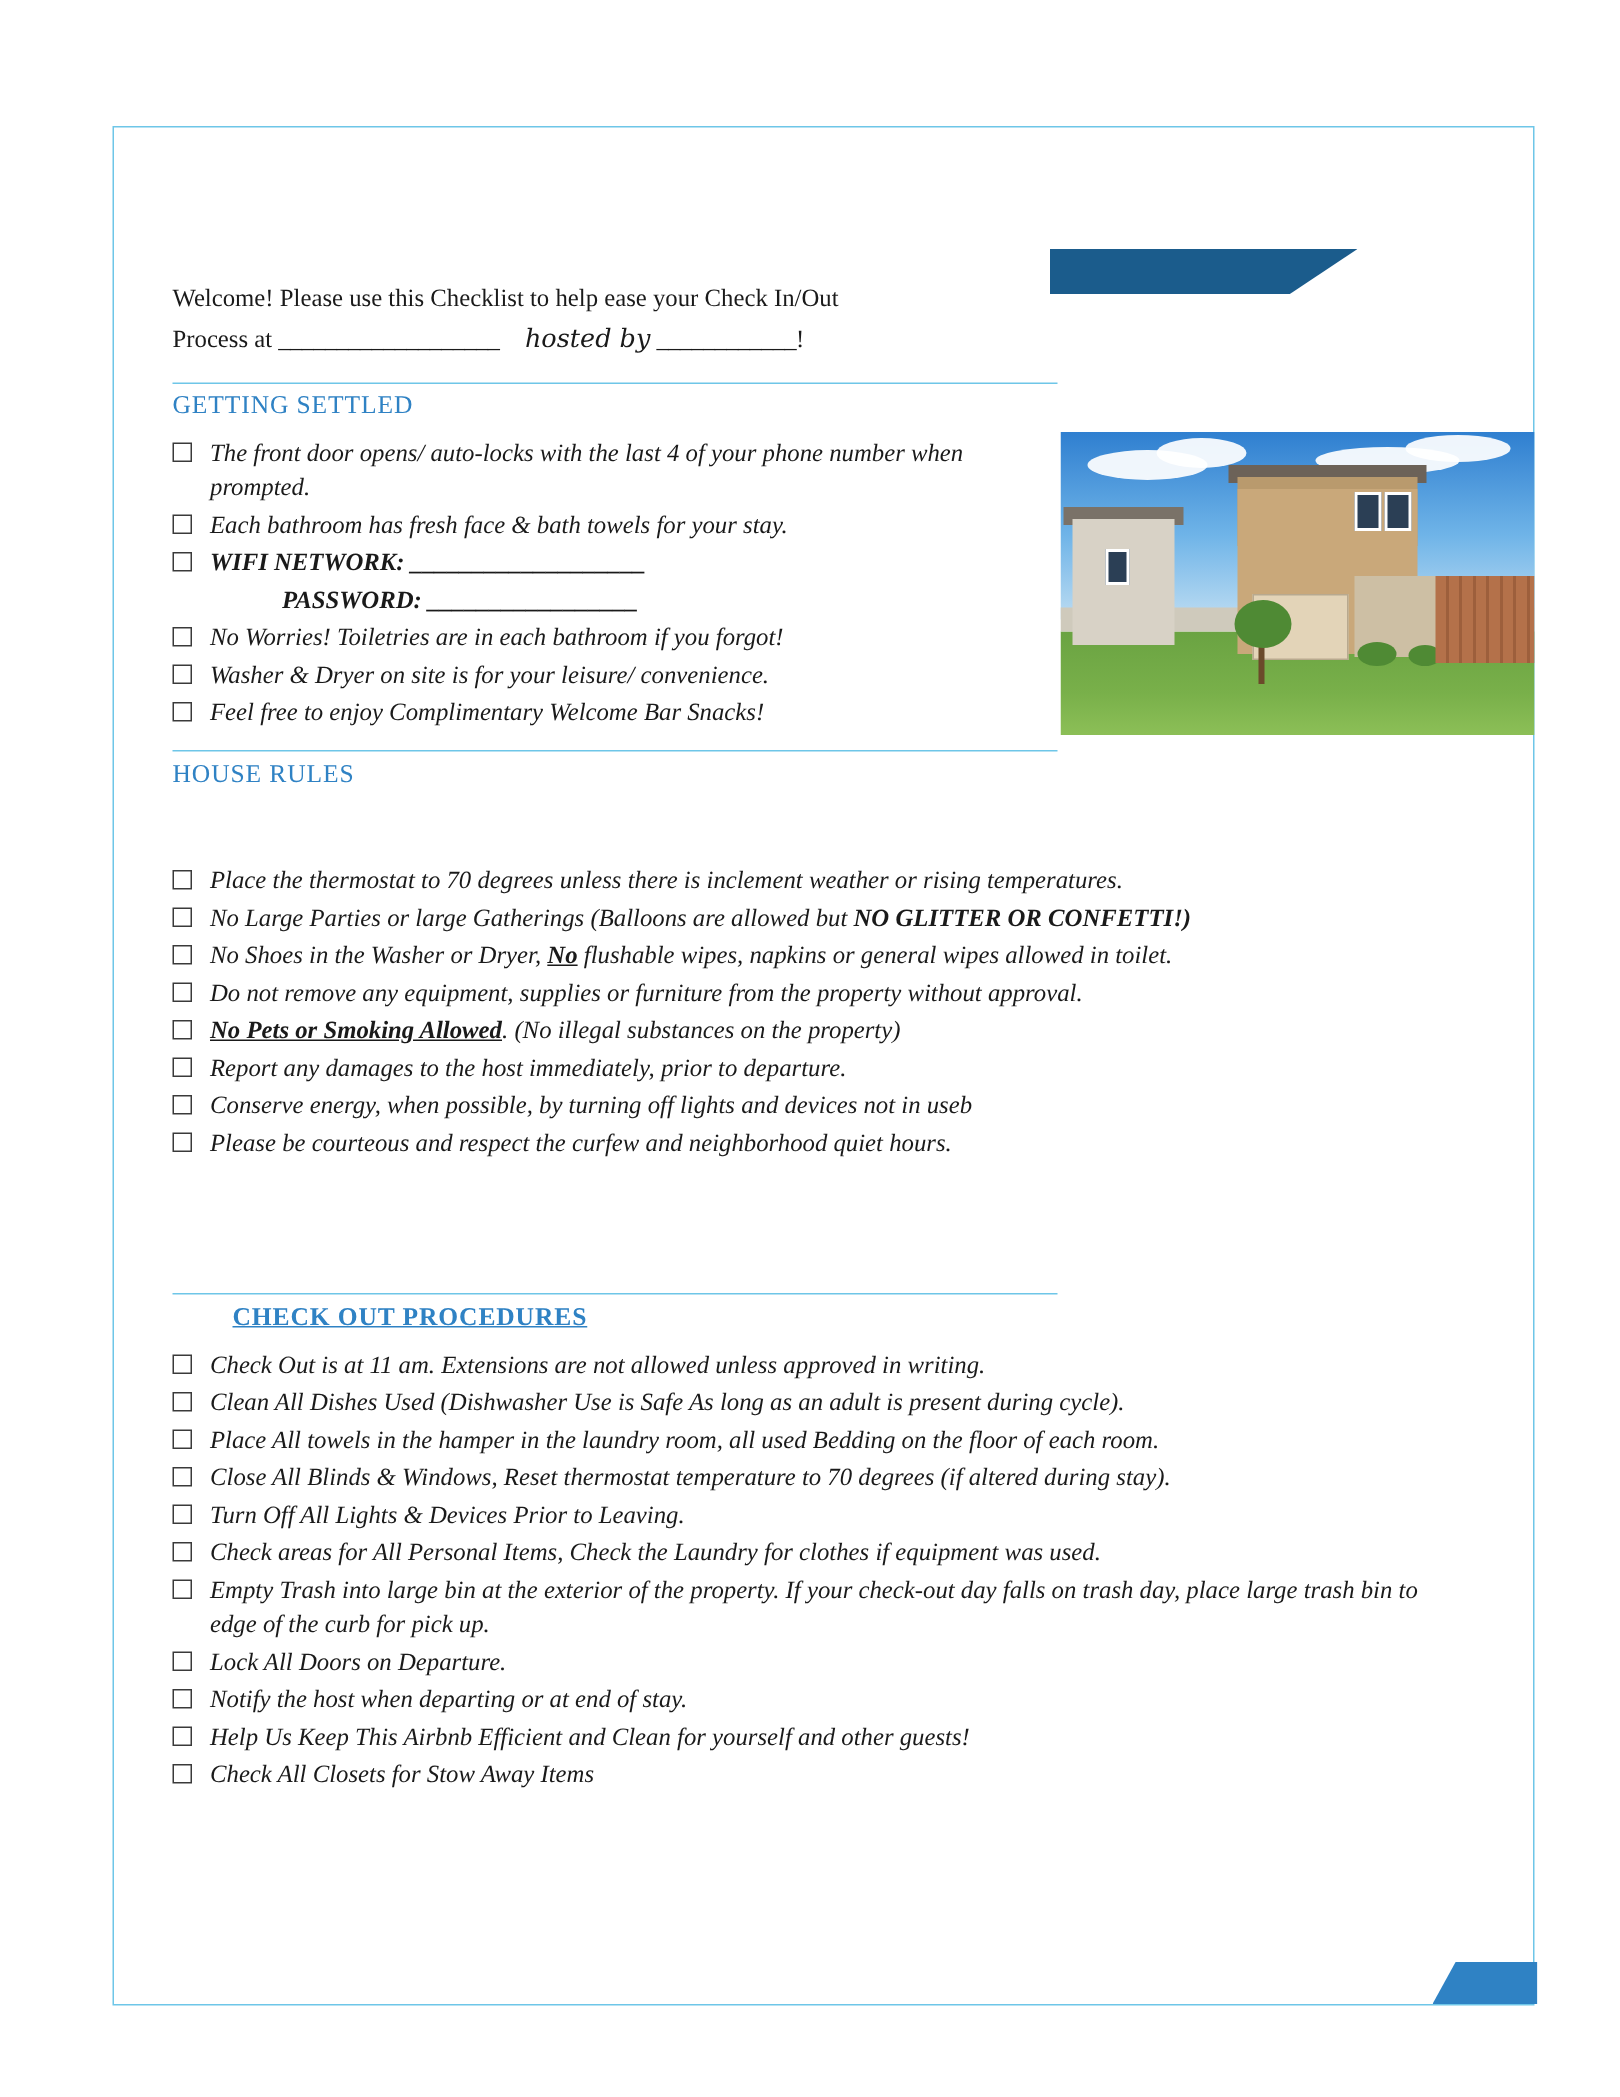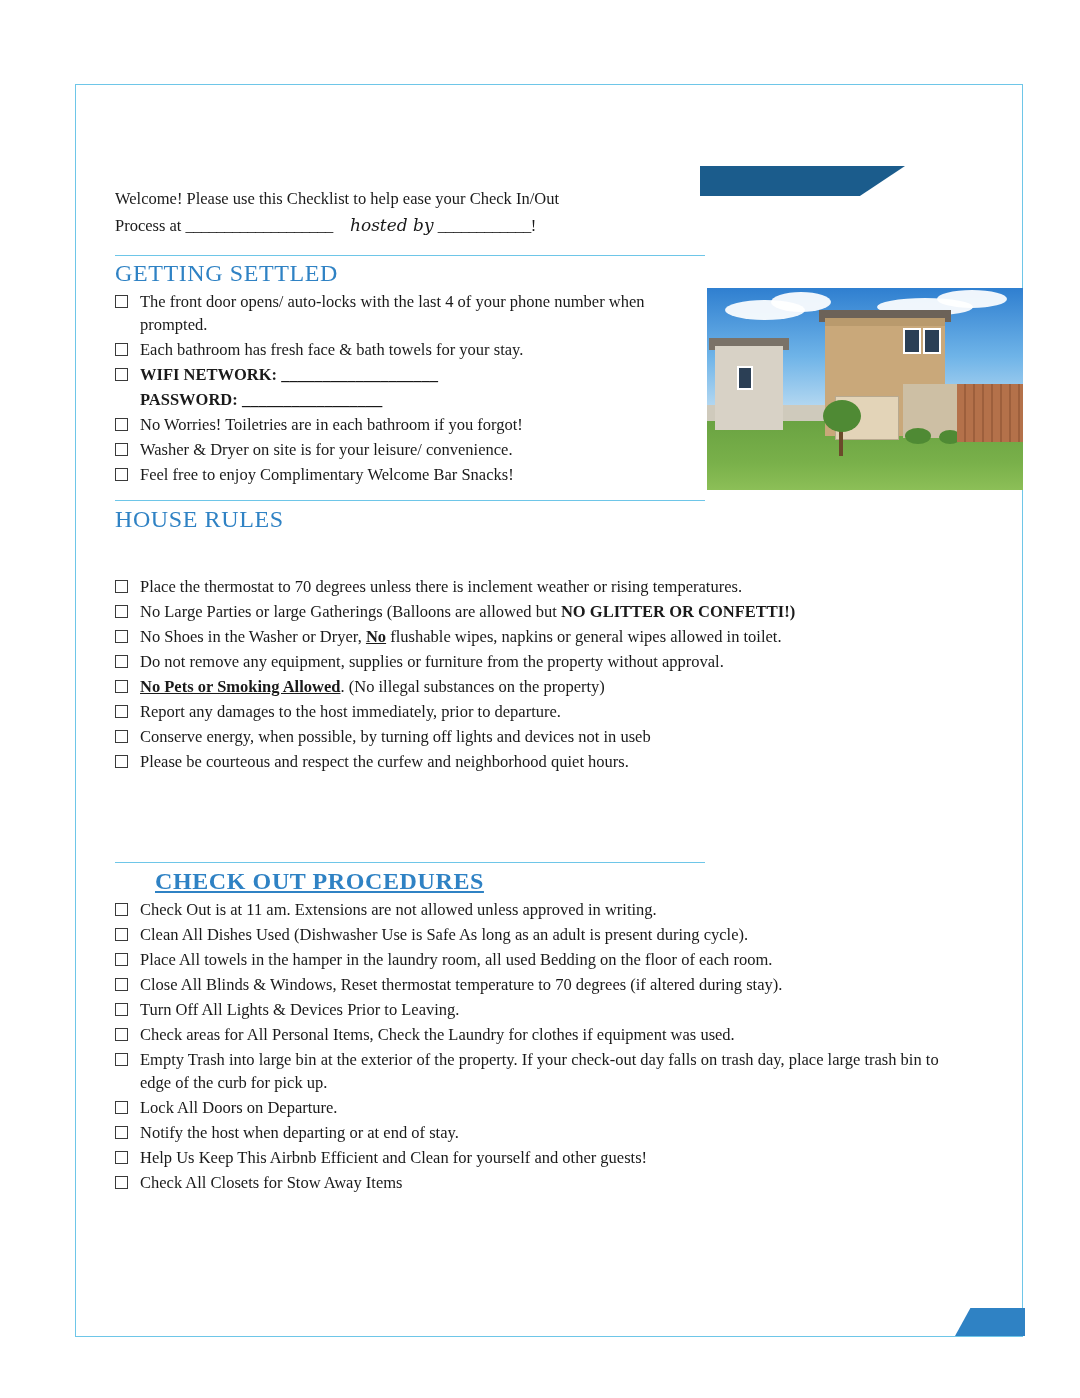--- a/index.html
+++ b/index.html
@@ -82,21 +82,21 @@
     font-style: italic;
     font-size: 17px;
     margin-left: 13px;
   }
 
   
   .sec-head {
     position: absolute;
     color: #2f82c4;
     font-family: "Liberation Serif", serif;
-    font-size: 24px;
+    font-size: 17px;
     letter-spacing: 0.6px;
     text-align: center;
   }
   .rule-line {
     position: absolute;
     background: #6ec6e8;
     height: 1px;
   }
 
   
@@ -112,21 +112,21 @@
   }
   .cbx {
     flex: 0 0 auto;
     width: 11px;
     height: 11px;
     border: 1.3px solid #3a3a3a;
     margin-top: 5px;
     margin-right: 12px;
     background: #fff;
   }
-  .txt { flex: 1 1 auto; }
+  .txt { flex: 1 1 auto; font-style: italic; }
   .txt b { font-weight: bold; }
   .txt u { text-decoration: underline; }
 
   
   .photo {
     position: absolute;
     left: 707px;
     top: 288px;
     width: 316px;
     height: 202px;
@@ -239,21 +239,21 @@
     <div class="item">
       <span class="cbx"></span>
       <span class="txt">Each bathroom has fresh face &amp; bath towels for your stay.</span>
     </div>
     <div class="item">
       <span class="cbx"></span>
       <span class="txt" style="font-weight:bold;">WIFI NETWORK: ___________________</span>
     </div>
     <div class="item">
       <span class="cbx" style="visibility:hidden;"></span>
-      <span class="txt" style="font-weight:bold;">PASSWORD: _________________</span>
+      <span class="txt" style="font-weight:bold;margin-left:48px;">PASSWORD: _________________</span>
     </div>
     <div class="item">
       <span class="cbx"></span>
       <span class="txt">No Worries! Toiletries are in each bathroom if you forgot!</span>
     </div>
     <div class="item">
       <span class="cbx"></span>
       <span class="txt">Washer &amp; Dryer on site is for your leisure/ convenience.</span>
     </div>
     <div class="item">

